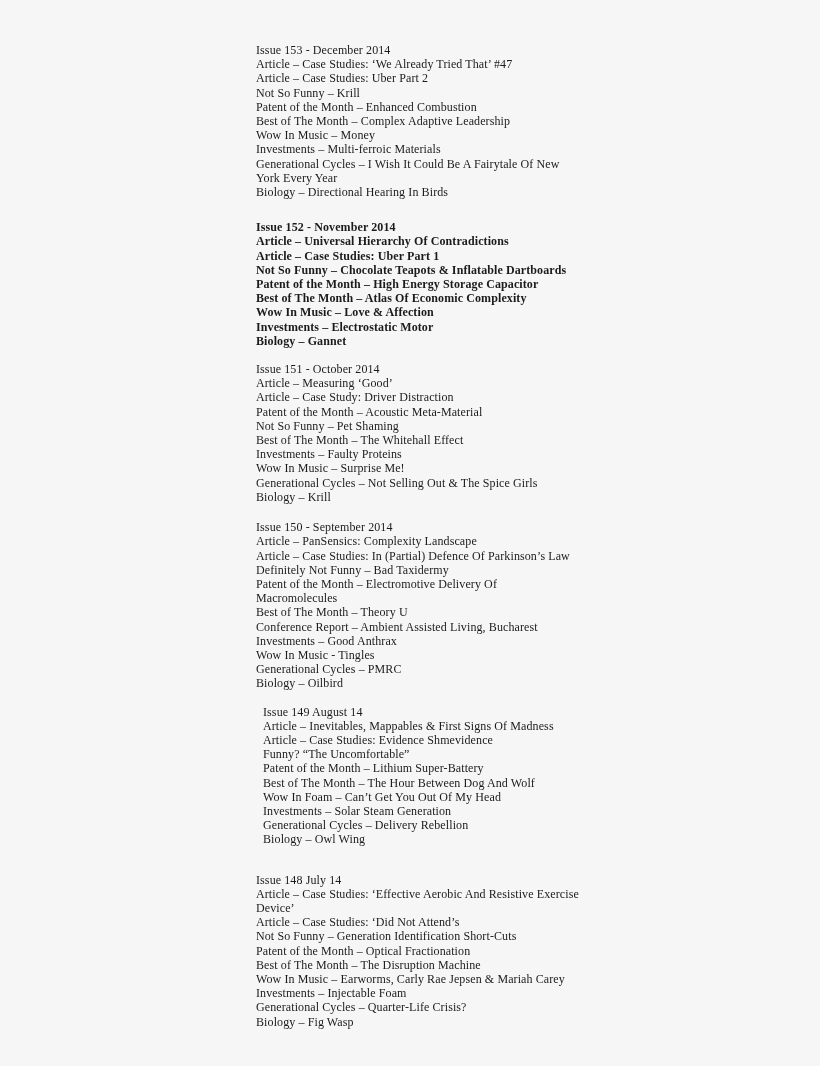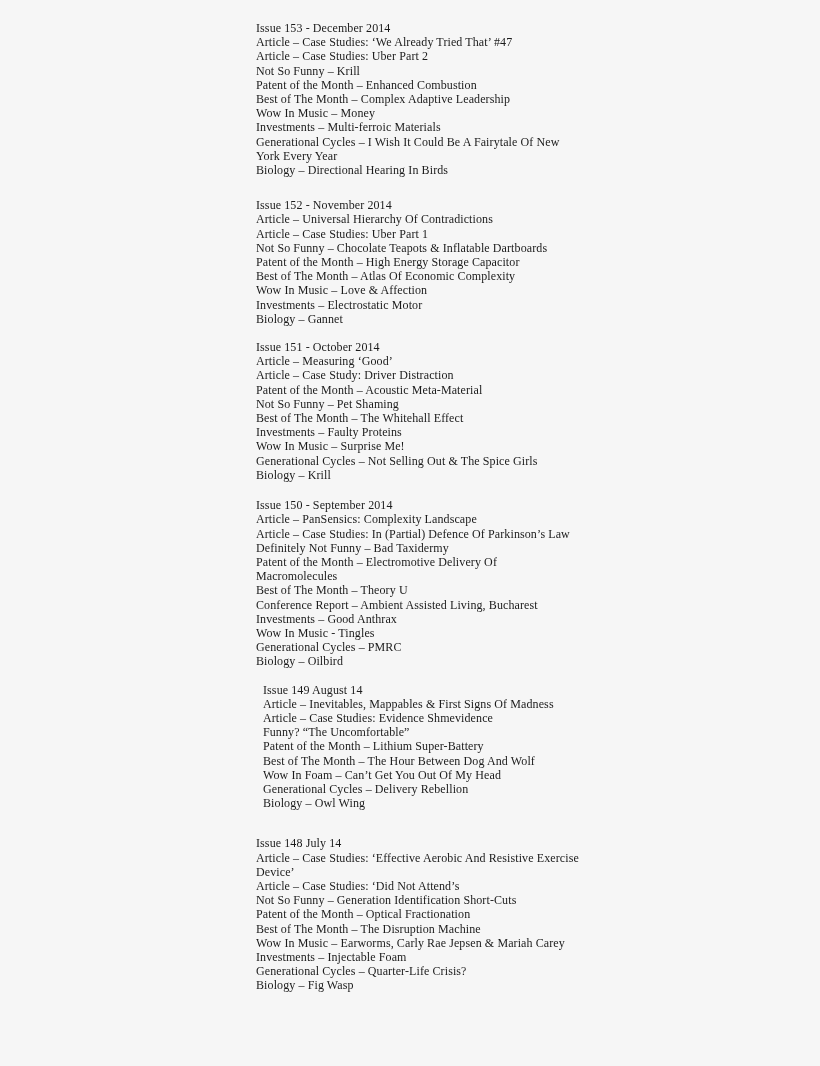--- a/index.html
+++ b/index.html
@@ -10,25 +10,25 @@
     width: 820px;
     height: 1066px;
     background: #f6f6f6;
     overflow: hidden;
     font-family: "Liberation Serif", "DejaVu Serif", serif;
     color: #1b1b1b;
   }
   .doc {
     position: absolute;
     left: 256px;
-    top: 21px;
+    top: 43px;
     width: 340px;
   }
   .issue { margin: 0; padding: 0; }
-  .issue:nth-child(2) { margin-top: 21px; }
+  .issue:nth-child(2) { margin-top: 21px; font-weight: bold; }
   .issue:nth-child(3) { margin-top: 14px; }
   .issue:nth-child(4) { margin-top: 16px; }
   .issue:nth-child(5) { margin-top: 14px; margin-left: 7px; }
   .issue:nth-child(6) { margin-top: 26px; }
   .line {
     font-size: 12px;
     line-height: 14.2px;
     white-space: pre;
     letter-spacing: 0.1px;
   }
@@ -89,20 +89,21 @@
         <div class="line">Biology – Oilbird</div>
       </section>
       <section class="issue">
         <div class="line">Issue 149 August 14</div>
         <div class="line">Article – Inevitables, Mappables &amp; First Signs Of Madness</div>
         <div class="line">Article – Case Studies: Evidence Shmevidence</div>
         <div class="line">Funny? “The Uncomfortable”</div>
         <div class="line">Patent of the Month – Lithium Super-Battery</div>
         <div class="line">Best of The Month – The Hour Between Dog And Wolf</div>
         <div class="line">Wow In Foam – Can’t Get You Out Of My Head</div>
+        <div class="line">Investments – Solar Steam Generation</div>
         <div class="line">Generational Cycles – Delivery Rebellion</div>
         <div class="line">Biology – Owl Wing</div>
       </section>
       <section class="issue">
         <div class="line">Issue 148 July 14</div>
         <div class="line">Article – Case Studies: ‘Effective Aerobic And Resistive Exercise</div>
         <div class="line">Device’</div>
         <div class="line">Article – Case Studies: ‘Did Not Attend’s</div>
         <div class="line">Not So Funny – Generation Identification Short-Cuts</div>
         <div class="line">Patent of the Month – Optical Fractionation</div>

